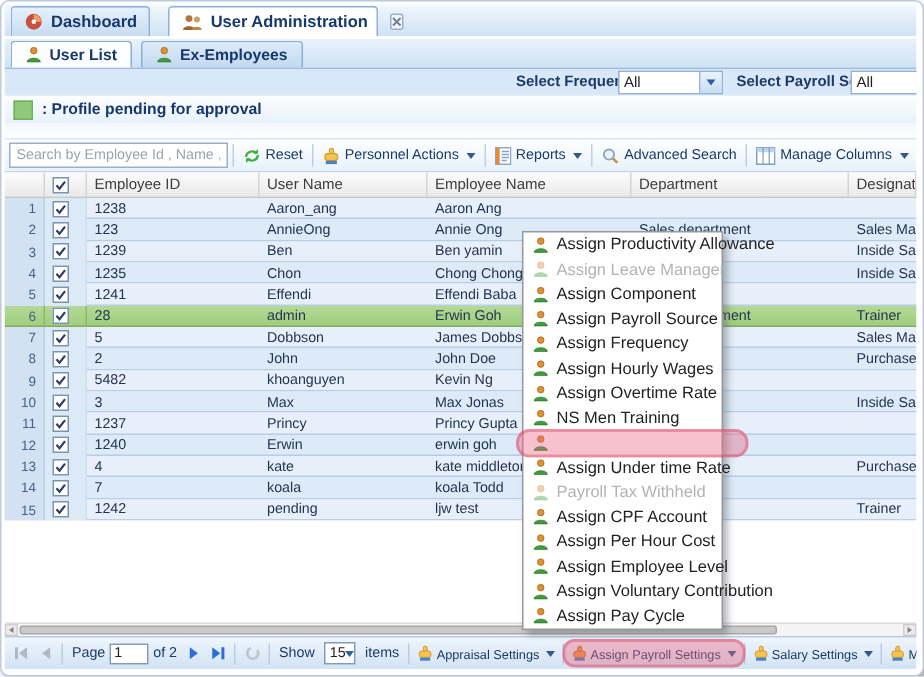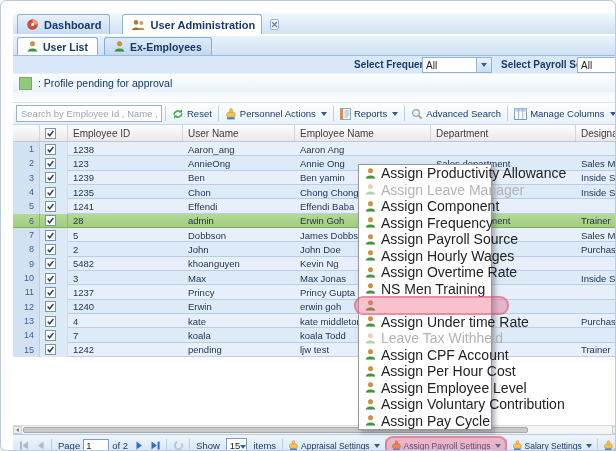--- a/index.html
+++ b/index.html
@@ -1,18 +1,18 @@
 <!DOCTYPE html>
 <html><head>
 <meta charset="utf-8">
 <style>
   html,body{margin:0;padding:0;background:#fff;font-family:"Liberation Sans","DejaVu Sans",sans-serif;}
   *{box-sizing:border-box;}
   .frame{width:616px;height:451px;border:1px solid #bccadb;border-radius:6px;box-shadow:3px 4px 6px rgba(60,70,80,.45);
-         padding:12px;background:#fff;position:relative;overflow:hidden;}
+         padding:2px;background:#fff;position:relative;overflow:hidden;}
   .app{position:relative;width:608px;height:443px;overflow:hidden;background:#fff;display:flex;flex-direction:column;}
 
   
   .tabbar{height:23px;flex:0 0 23px;background:linear-gradient(#f2f8fd,#cfe2f4);border-bottom:2px solid #fff;
           display:flex;align-items:flex-end;padding:0 4px;gap:12px;}
   .tab{display:flex;align-items:center;gap:5px;height:20px;padding:0 8px;border:1px solid #8fb1d9;border-bottom:none;
        border-radius:3px 3px 0 0;font-size:11px;font-weight:bold;color:#17386b;background:linear-gradient(#e6f1fc,#c6dcf2);white-space:nowrap;}
   .tab.active{background:#fff;width:140px;}
   .closebox{width:11px;height:11px;border:1px solid #9ab0c8;border-radius:2px;background:#f2f7fc;display:flex;
             align-items:center;justify-content:center;margin-left:10px;}
@@ -29,21 +29,21 @@
   .flabel{position:absolute;top:3px;font-size:10px;font-weight:bold;color:#1b3a66;white-space:nowrap;}
   .combo{position:absolute;top:1px;height:16px;background:#fff;border:1px solid #93b2d4;display:flex;align-items:center;font-size:10px;color:#222;}
   .combo .cval{flex:1;padding-left:3px;}
   .combo .cbtn{width:15px;height:14px;background:linear-gradient(#eaf3fc,#c9ddf1);border-left:1px solid #9ab7d9;
                display:flex;align-items:center;justify-content:center;}
   .tri{width:0;height:0;border-left:3px solid transparent;border-right:3px solid transparent;border-top:4px solid #2e5f9e;display:inline-block;}
 
   
   .legendrow{height:18px;flex:0 0 18px;background:linear-gradient(#fdfeff,#e7f1fb);display:flex;align-items:center;padding:0 6px;gap:6px;}
   .greensq{width:13px;height:13px;background:#8fc979;border:1px solid #74ad5d;}
-  .legendtext{font-size:10.5px;font-weight:normal;color:#17386b;}
+  .legendtext{font-size:10.5px;font-weight:bold;color:#17386b;}
   .spacer{height:10px;flex:0 0 10px;background:linear-gradient(#f2f8fd,#fdfeff);}
 
   
   .toolbar{height:23px;flex:0 0 23px;background:linear-gradient(#feffff,#e7f1fb);border-top:1px solid #d9e6f3;border-bottom:1px solid #c4d6ea;
            display:flex;align-items:center;padding:0 3px;font-size:9.5px;color:#1b3a66;white-space:nowrap;overflow:hidden;}
   .search{width:146px;height:17px;border:1px solid #9ab0c6;font-size:9.5px;padding:0 4px;color:#333;flex:0 0 146px;}
   .search::placeholder{color:#9aa4ae;}
   .tbtn{display:flex;align-items:center;gap:3px;padding:2px 3px;border-radius:2px;flex:0 0 auto;}
   .tsep{width:1px;height:15px;background:#bcd0e4;margin:0 3px;flex:0 0 1px;}
   .tbtn .tri{border-top-color:#33588a;margin-left:2px;}
@@ -87,21 +87,21 @@
   .pageinput{width:26px;height:14px;border:1px solid #7f9db9;font-size:9.5px;padding:0 2px;color:#222;}
   .showcombo{width:36px;height:15px;background:#fff;border:1px solid #7f9db9;display:flex;align-items:center;font-size:9.5px;color:#222;margin:0 3px;}
   .showcombo .cval{flex:1;padding-left:3px;}
   .plabel{margin:0 3px;flex:0 0 auto;}
   .fbtn{display:flex;align-items:center;gap:2px;padding:2px;font-size:8.5px;color:#15355e;flex:0 0 auto;position:relative;}
   .fbtn .tri{border-top-color:#33588a;margin-left:2px;}
 
   
   .menu{position:absolute;left:345px;top:151px;width:134px;height:266px;background:#fff;border:1px solid #989898;
         box-shadow:3px 3px 5px rgba(90,100,110,.5);z-index:10;display:flex;flex-direction:column;}
-  .mitem{height:16.5px;flex:0 0 16.5px;display:flex;align-items:center;gap:5px;padding:0 4px 0 6px;font-size:14px;color:#222;
+  .mitem{height:16.5px;flex:0 0 16.5px;display:flex;align-items:center;gap:5px;padding:0 4px 0 6px;font-size:11px;color:#222;
          position:relative;white-space:nowrap;overflow:visible;}
   .mitem.disabled{color:#b3b3b3;}
   .mitem.disabled svg{opacity:.4;}
 
   
   .marker{position:absolute;left:-5px;right:-18px;top:-1px;bottom:-1px;background:rgba(235,100,130,.40);
           border:2px solid rgba(219,66,99,.42);border-radius:9px;pointer-events:none;z-index:11;}
   .marker-btn{position:absolute;left:-4px;right:-4px;top:-2px;bottom:-2px;background:rgba(235,100,130,.40);
           border:2px solid rgba(219,66,99,.42);border-radius:8px;pointer-events:none;z-index:5;}
 
@@ -622,38 +622,38 @@
           </span>
           <span>Assign Component</span>
         </div>
         <div class="mitem">
           <span>
             <svg width="11" height="11" viewBox="0 0 12 12">
               <circle cx="6" cy="3" r="2.4" fill="#e09030" stroke="#9c6418" stroke-width="0.5"></circle>
               <path d="M1.2 11.2c0-3.6 9.6-3.6 9.6 0z" fill="#3f9e3b" stroke="#2a7527" stroke-width="0.5"></path>
             </svg>
           </span>
+          <span>Assign Payroll Source</span>
+        </div>
+        <div class="mitem">
+          <span>
+            <svg width="11" height="11" viewBox="0 0 12 12">
+              <circle cx="6" cy="3" r="2.4" fill="#e09030" stroke="#9c6418" stroke-width="0.5"></circle>
+              <path d="M1.2 11.2c0-3.6 9.6-3.6 9.6 0z" fill="#3f9e3b" stroke="#2a7527" stroke-width="0.5"></path>
+            </svg>
+          </span>
           <span>Assign Frequency</span>
         </div>
         <div class="mitem">
           <span>
             <svg width="11" height="11" viewBox="0 0 12 12">
               <circle cx="6" cy="3" r="2.4" fill="#e09030" stroke="#9c6418" stroke-width="0.5"></circle>
               <path d="M1.2 11.2c0-3.6 9.6-3.6 9.6 0z" fill="#3f9e3b" stroke="#2a7527" stroke-width="0.5"></path>
             </svg>
           </span>
-          <span>Assign Payroll Source</span>
-        </div>
-        <div class="mitem">
-          <span>
-            <svg width="11" height="11" viewBox="0 0 12 12">
-              <circle cx="6" cy="3" r="2.4" fill="#e09030" stroke="#9c6418" stroke-width="0.5"></circle>
-              <path d="M1.2 11.2c0-3.6 9.6-3.6 9.6 0z" fill="#3f9e3b" stroke="#2a7527" stroke-width="0.5"></path>
-            </svg>
-          </span>
           <span>Assign Hourly Wages</span>
         </div>
         <div class="mitem">
           <span>
             <svg width="11" height="11" viewBox="0 0 12 12">
               <circle cx="6" cy="3" r="2.4" fill="#e09030" stroke="#9c6418" stroke-width="0.5"></circle>
               <path d="M1.2 11.2c0-3.6 9.6-3.6 9.6 0z" fill="#3f9e3b" stroke="#2a7527" stroke-width="0.5"></path>
             </svg>
           </span>
           <span>Assign Overtime Rate</span>
@@ -685,21 +685,21 @@
           </span>
           <span>Assign Under time Rate</span>
         </div>
         <div class="mitem disabled">
           <span>
             <svg width="11" height="11" viewBox="0 0 12 12">
               <circle cx="6" cy="3" r="2.4" fill="#e09030" stroke="#9c6418" stroke-width="0.5"></circle>
               <path d="M1.2 11.2c0-3.6 9.6-3.6 9.6 0z" fill="#3f9e3b" stroke="#2a7527" stroke-width="0.5"></path>
             </svg>
           </span>
-          <span>Leave Tax Withheld</span>
+          <span>Payroll Tax Withheld</span>
         </div>
         <div class="mitem">
           <span>
             <svg width="11" height="11" viewBox="0 0 12 12">
               <circle cx="6" cy="3" r="2.4" fill="#e09030" stroke="#9c6418" stroke-width="0.5"></circle>
               <path d="M1.2 11.2c0-3.6 9.6-3.6 9.6 0z" fill="#3f9e3b" stroke="#2a7527" stroke-width="0.5"></path>
             </svg>
           </span>
           <span>Assign CPF Account</span>
         </div>

